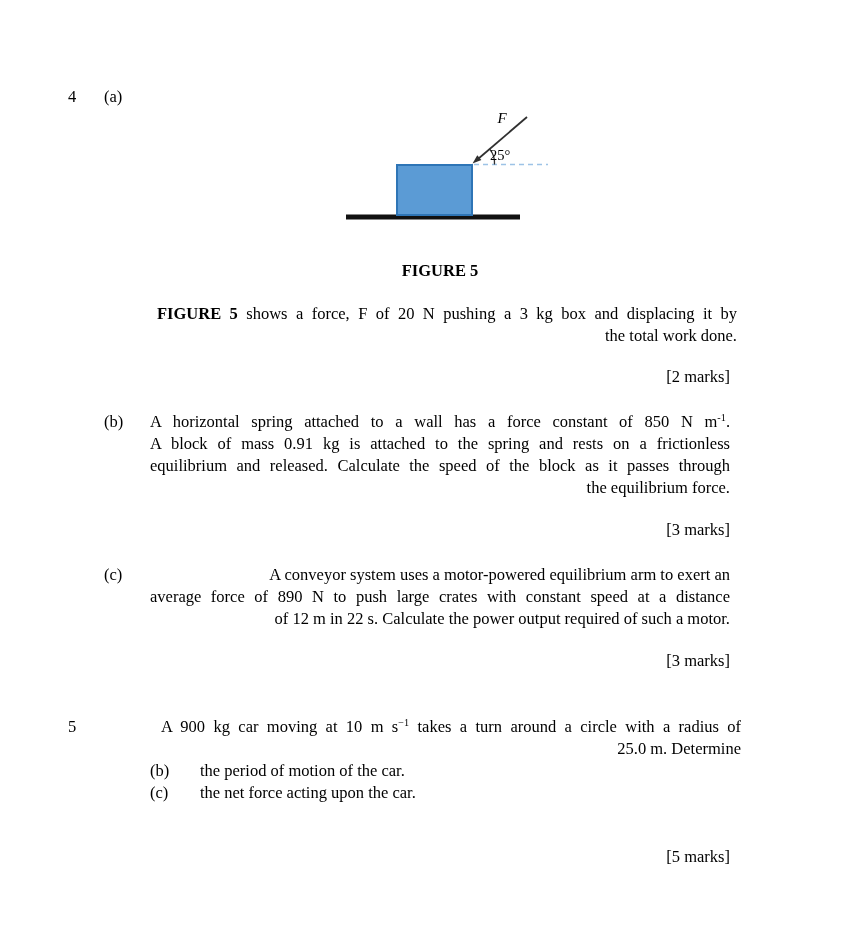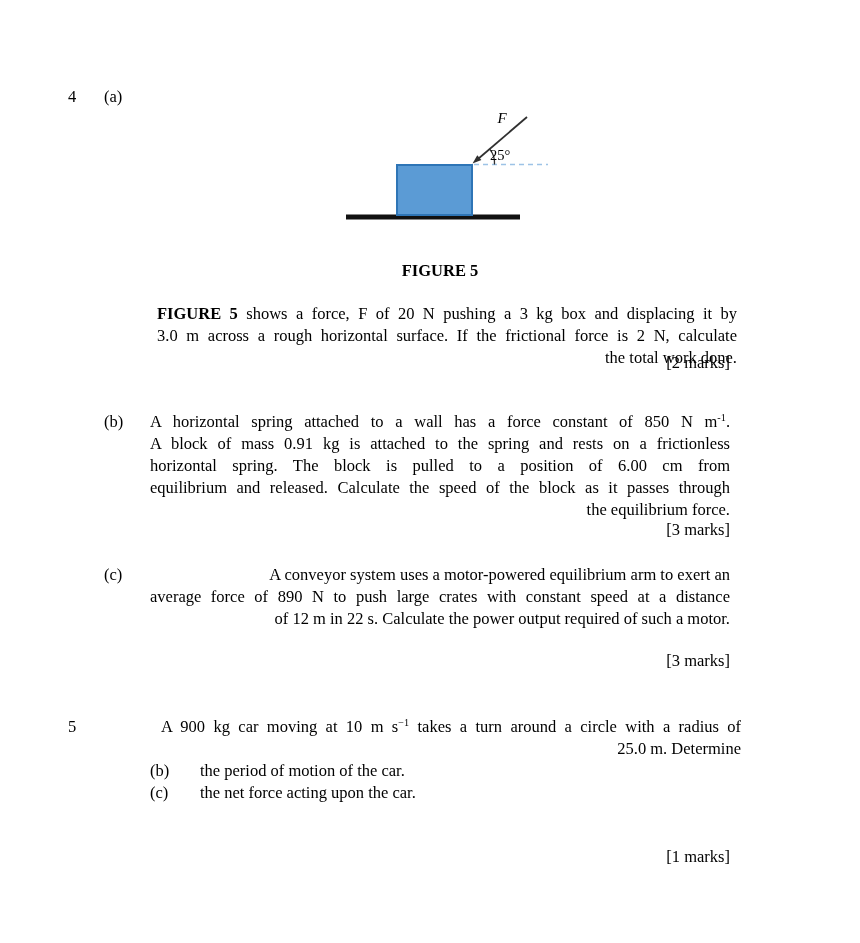--- a/index.html
+++ b/index.html
@@ -43,30 +43,28 @@
     <polygon points="132.5,60.5 137.3,52.2 141.4,57.1" fill="#303030"></polygon>
     <path class="arc" d="M 154.5 61.5 A 21.5 21.5 0 0 0 149.7 46.2" stroke="#303030"></path>
     <text class="flabel" x="162" y="20">F</text>
     <text class="alabel" x="150" y="57">25°</text>
   </svg>
 
   <div class="abs caption" style="left:150px; top:260px; width:580px">FIGURE 5</div>
 
   <div class="abs" style="left:157px; top:303px; width:580px">
       <div class="line j"><b>FIGURE 5 </b>shows a force, F of 20 N pushing a 3 kg box and displacing it by</div>
-      <div class="line j">3.0 m across a rough horizontal surface. If the frictional force is 2 N, calculate</div>
       <div class="line">the total work done.</div>
     </div>
-  <div class="abs marks" style="left:150px; top:352px; width:580px">[2 marks]</div>
+  <div class="abs marks" style="left:150px; top:366px; width:580px">[2 marks]</div>
 
   <div class="abs" style="left:104px; top:411px">(b)</div>
   <div class="abs" style="left:150px; top:411px; width:580px">
       <div class="line j">A horizontal spring attached to a wall has a force constant of 850 N m<sup>-1</sup>.</div>
       <div class="line j">A block of mass 0.91 kg is attached to the spring and rests on a frictionless</div>
-      <div class="line j">horizontal spring. The block is pulled to a position of 6.00 cm from</div>
       <div class="line j">equilibrium and released. Calculate the speed of the block as it passes through</div>
       <div class="line">the equilibrium force.</div>
     </div>
   <div class="abs marks" style="left:150px; top:519px; width:580px">[3 marks]</div>
 
   <div class="abs" style="left:104px; top:564px">(c)</div>
   <div class="abs" style="left:150px; top:564px; width:580px">
       <div class="line">A conveyor system uses a motor-powered equilibrium arm to exert an</div>
       <div class="line j">average force of 890 N to push large crates with constant speed at a distance</div>
       <div class="line">of 12 m in 22 s. Calculate the power output required of such a motor.</div>
@@ -81,15 +79,15 @@
 
   <div class="abs" style="left:150px; top:760px; width:580px">
     <div class="subrow">
       <span class="sublabel">(b)</span><span>the period of motion of the car.</span>
     </div>
     <div class="subrow">
       <span class="sublabel">(c)</span><span>the net force acting upon the car.</span>
     </div>
   </div>
 
-  <div class="abs marks" style="left:150px; top:846px; width:580px">[1 marks]</div>
+  <div class="abs marks" style="left:150px; top:846px; width:580px">[5 marks]</div>
 
 </div>
 
 </body></html>

